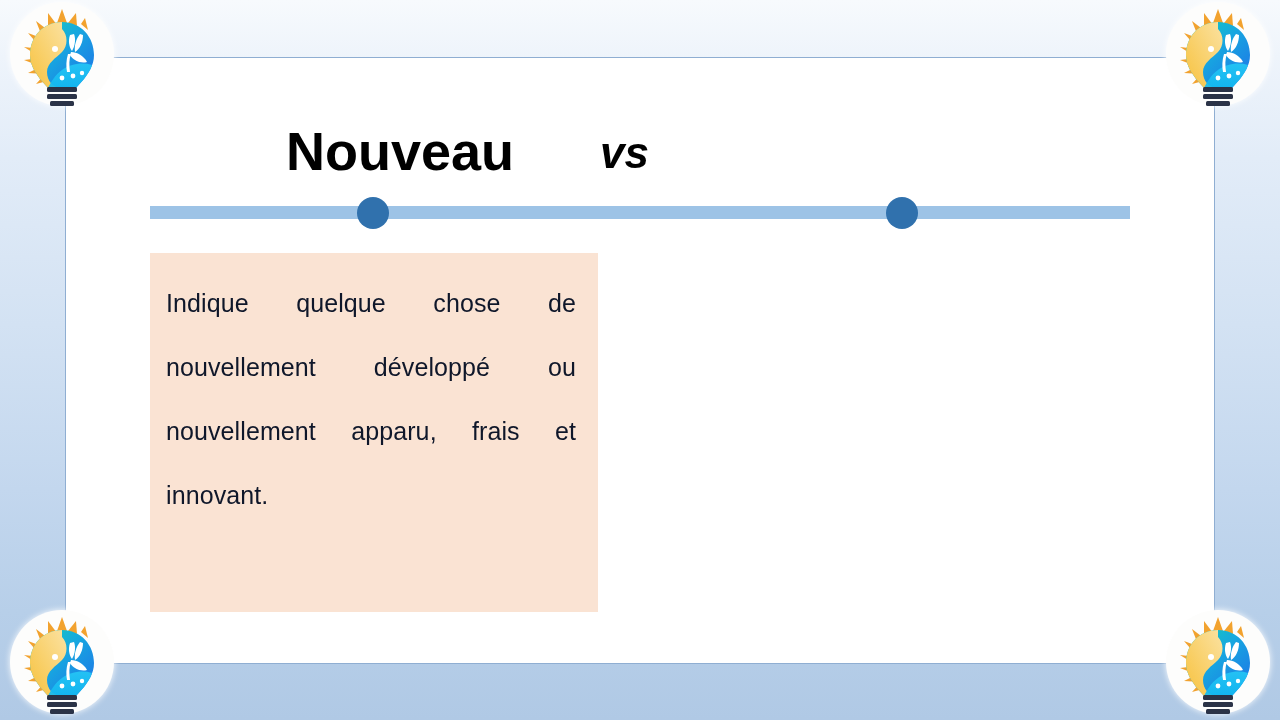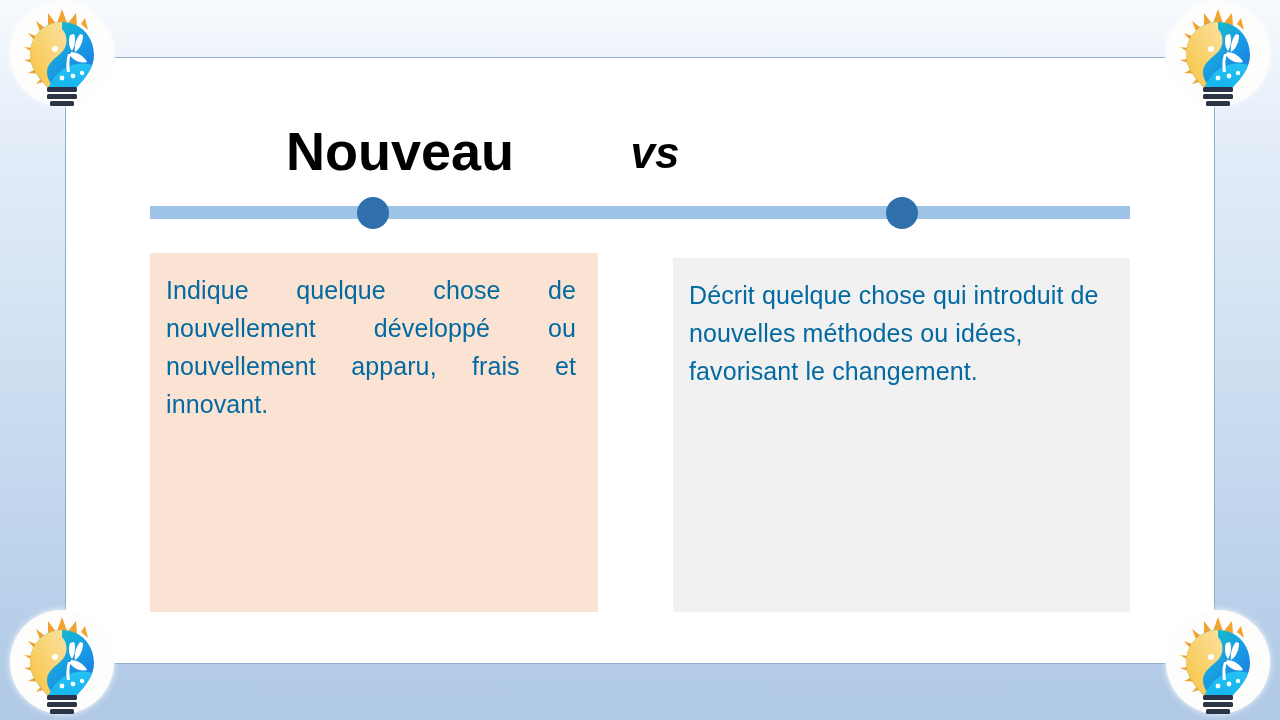--- a/index.html
+++ b/index.html
@@ -84,21 +84,20 @@
   #title-vs {
     position: absolute;
     left: 450px;
     top: 4px;
     width: 110px;
     font-size: 44px;
     font-style: italic;
     font-weight: bold;
     color: #000000;
     line-height: 74px;
-    text-align: center;
   }
 
   
   #timeline-bar {
     position: absolute;
     left: 150px;
     top: 206px;
     width: 980px;
     height: 13px;
     background: #9dc3e6;
@@ -129,22 +128,22 @@
   }
   #card-right {
     left: 673px;
     top: 258px;
     width: 457px;
     height: 354px;
     background: #f1f1f1;
   }
   .card-text {
     font-size: 25px;
-    line-height: 38px;
-    color: #0369a1;
+    line-height: 64px;
+    color: #0f172a;
     letter-spacing: 0.1px;
   }
   #card-left .card-text { text-align: justify; }
 </style>
 </head>
 <body>
 
 <div id="slide">
 
   <div id="content-panel"></div>
@@ -159,23 +158,20 @@
   </div>
 
   <div id="timeline-bar"></div>
   <div class="timeline-marker" id="marker-left"></div>
   <div class="timeline-marker" id="marker-right"></div>
 
   <div class="card" id="card-left">
     <div class="card-text">Indique quelque chose de nouvellement développé ou nouvellement apparu, frais et innovant.</div>
   </div>
 
-  <div class="card" id="card-right">
-    <div class="card-text">Décrit quelque chose qui introduit de nouvelles méthodes ou idées, favorisant le changement.</div>
-  </div>
 
   <div class="logo" id="logo-tl">
     <svg viewBox="0 0 104 104" xmlns="http://www.w3.org/2000/svg">
       <defs>
         <linearGradient id="bulbGradA" x1="0" y1="0" x2="1" y2="1">
           <stop offset="0%" stop-color="#12d3b4"></stop>
           <stop offset="45%" stop-color="#17a7e0"></stop>
           <stop offset="100%" stop-color="#1f6fe8"></stop>
         </linearGradient>
         <linearGradient id="bulbGradB" x1="0" y1="1" x2="1" y2="0">

